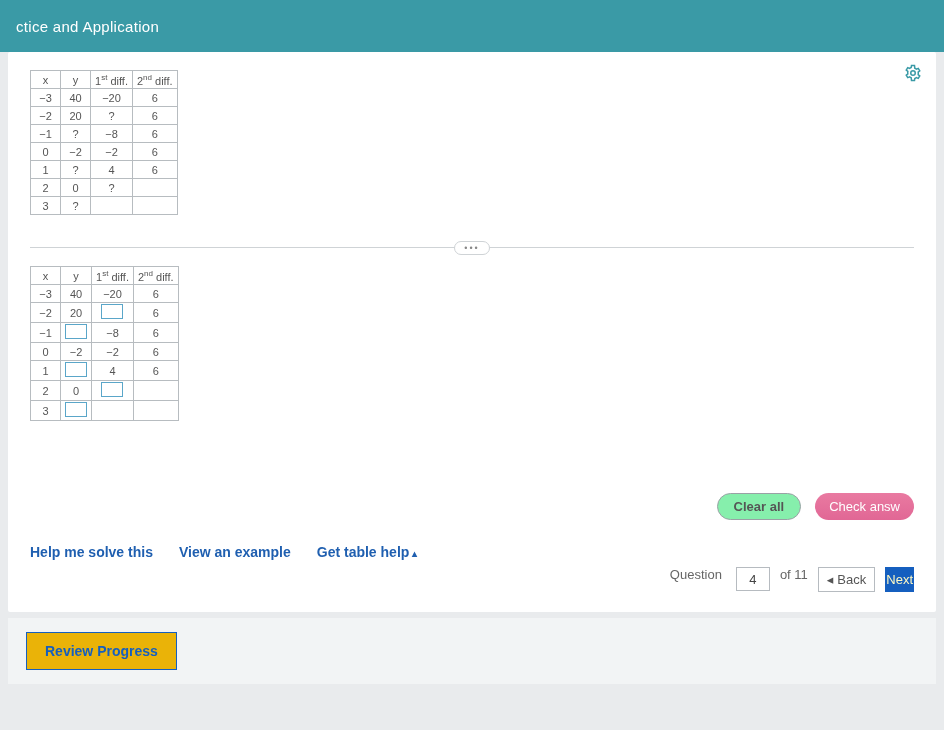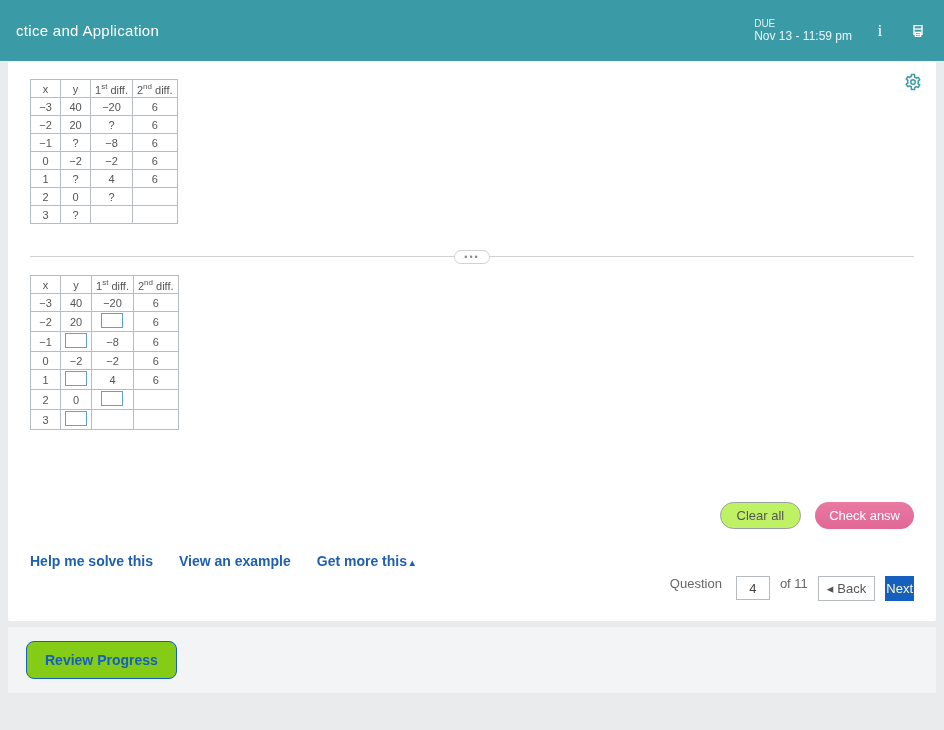--- a/index.html
+++ b/index.html
@@ -7,21 +7,21 @@
     font-family: Arial, Helvetica, sans-serif;
     background: #e9ebed;
     width: 944px;
     height: 730px;
     overflow: hidden;
     position: relative;
   }
   .topbar {
     background: #3a9aa6;
     color: #fff;
-    height: 61px;
+    height: 52px;
     display: flex;
     align-items: center;
     padding: 0 16px;
     justify-content: space-between;
   }
   .topbar-left { font-size: 15px; letter-spacing: .3px; }
   .topbar-right {
     display: flex;
     align-items: center;
     gap: 18px;
@@ -89,26 +89,27 @@
     border:1px solid #5aa6c9;
     background:#fff;
     display:inline-block;
   }
   .action-row {
     position:absolute; right:22px; bottom:92px;
     display:flex; gap:14px; align-items:center;
   }
   .btn-clear {
     border:1.5px solid #9aa1a5;
-    background:#bef264;
+    background:#86efac;
     color:#555;
     border-radius: 16px;
     padding: 5px 16px;
     font-size:13px;
     cursor:pointer;
+    font-weight:bold;
   }
   .btn-check {
     background: linear-gradient(#e97aa1,#e16795);
     color:#fff;
     border:none;
     border-radius:16px;
     padding:6px 14px;
     font-size:13px;
     cursor:pointer;
   }
@@ -144,48 +145,34 @@
     cursor:pointer;
   }
   .review-bar {
     background:#f2f4f5;
     margin: 6px 8px 0 8px;
     padding: 14px 18px;
   }
   .btn-review {
     border:1.5px solid #155fbf;
     color:#155fbf;
-    background:#84cc16;
+    background:#eab308;
     font-weight:bold;
     padding:10px 18px;
     font-size:14px;
-    border-radius:8px;
+    border-radius:0;
     cursor:pointer;
   }
   .tri-left::before { content:"\25C2 "; }
 </style>
 </head>
 <body>
 
 <div class="topbar">
   <div class="topbar-left">ctice and Application</div>
-  <div class="topbar-right">
-    <div class="due-block">
-      <div class="due-label">DUE</div>
-      <div class="due-time">Nov 13 - 11:59 pm</div>
-    </div>
-    <div class="icon-btn">i</div>
-    <div class="icon-btn">
-      <svg width="16" height="16" viewBox="0 0 24 24" fill="none" stroke="#fff" stroke-width="2">
-          <rect x="6" y="9" width="12" height="8"></rect>
-          <path d="M6 9V4h12v5"></path>
-          <rect x="8" y="14" width="8" height="6"></rect>
-        </svg>
-    </div>
-  </div>
 </div>
 
 <div class="content">
 
   <div class="gear">
     <svg width="18" height="18" viewBox="0 0 24 24" fill="none" stroke="#3a9aa6" stroke-width="2">
         <circle cx="12" cy="12" r="3"></circle>
         <path d="M19 12a7 7 0 0 0-.1-1.2l2.1-1.6-2-3.4-2.5 1a7 7 0 0 0-2.1-1.2L14 2h-4l-.4 2.6a7 7 0 0 0-2.1 1.2l-2.5-1-2 3.4 2.1 1.6A7 7 0 0 0 5 12c0 .4 0 .8.1 1.2L3 14.8l2 3.4 2.5-1c.6.5 1.3.9 2.1 1.2L10 22h4l.4-2.6c.8-.3 1.5-.7 2.1-1.2l2.5 1 2-3.4-2.1-1.6c.1-.4.1-.8.1-1.2z"></path>
       </svg>
   </div>
@@ -309,21 +296,21 @@
   </div>
 
   <div class="action-row">
     <button class="btn-clear">Clear all</button>
     <button class="btn-check">Check answ</button>
   </div>
 
   <div class="help-row">
     <span class="help-link">Help me solve this</span>
     <span class="help-link">View an example</span>
-    <span class="help-link caret-up">Get more this</span>
+    <span class="help-link caret-up">Get table help</span>
   </div>
 
   <div class="footer-nav">
     <span class="qn-label">Question</span>
     <input class="qn-box" value="4" style="">
     <span>of 11</span>
     <button class="btn-back tri-left">Back</button>
     <button class="btn-next">Next</button>
   </div>
 

